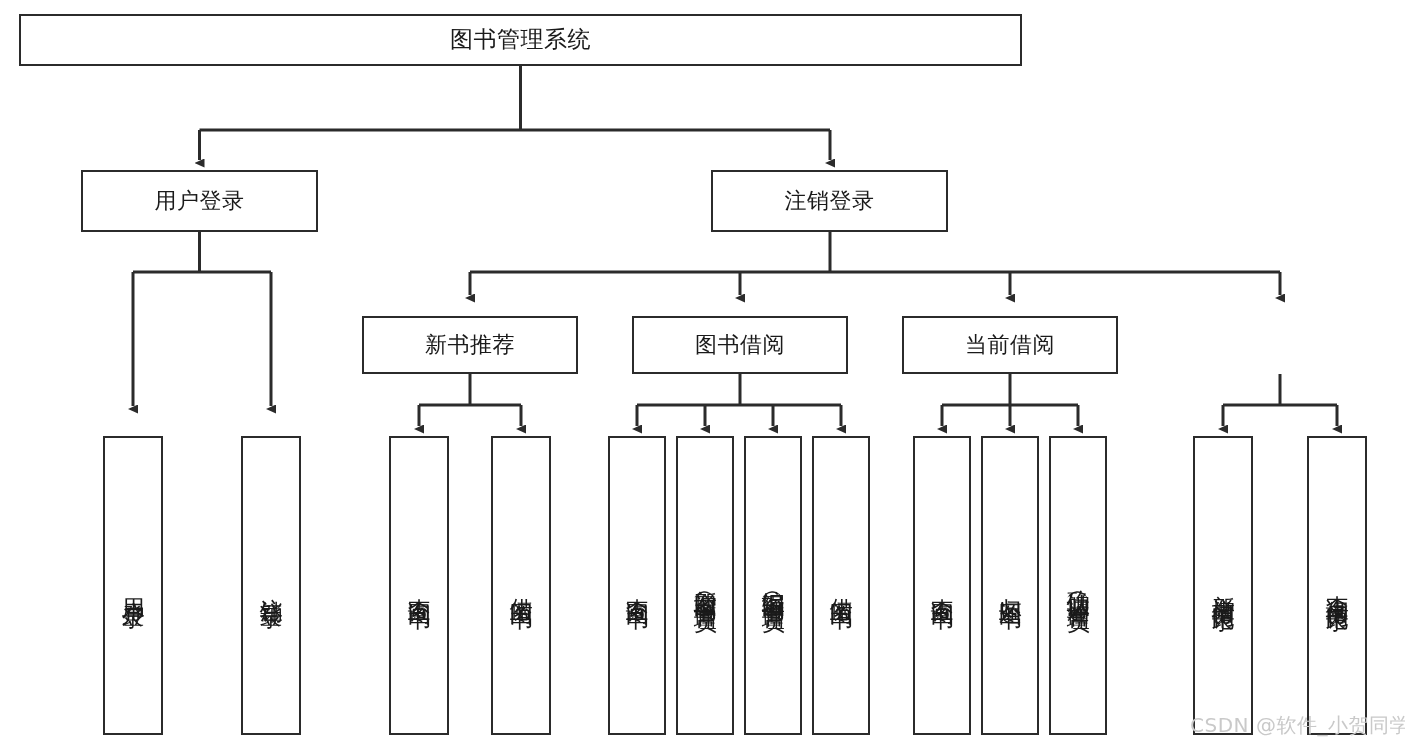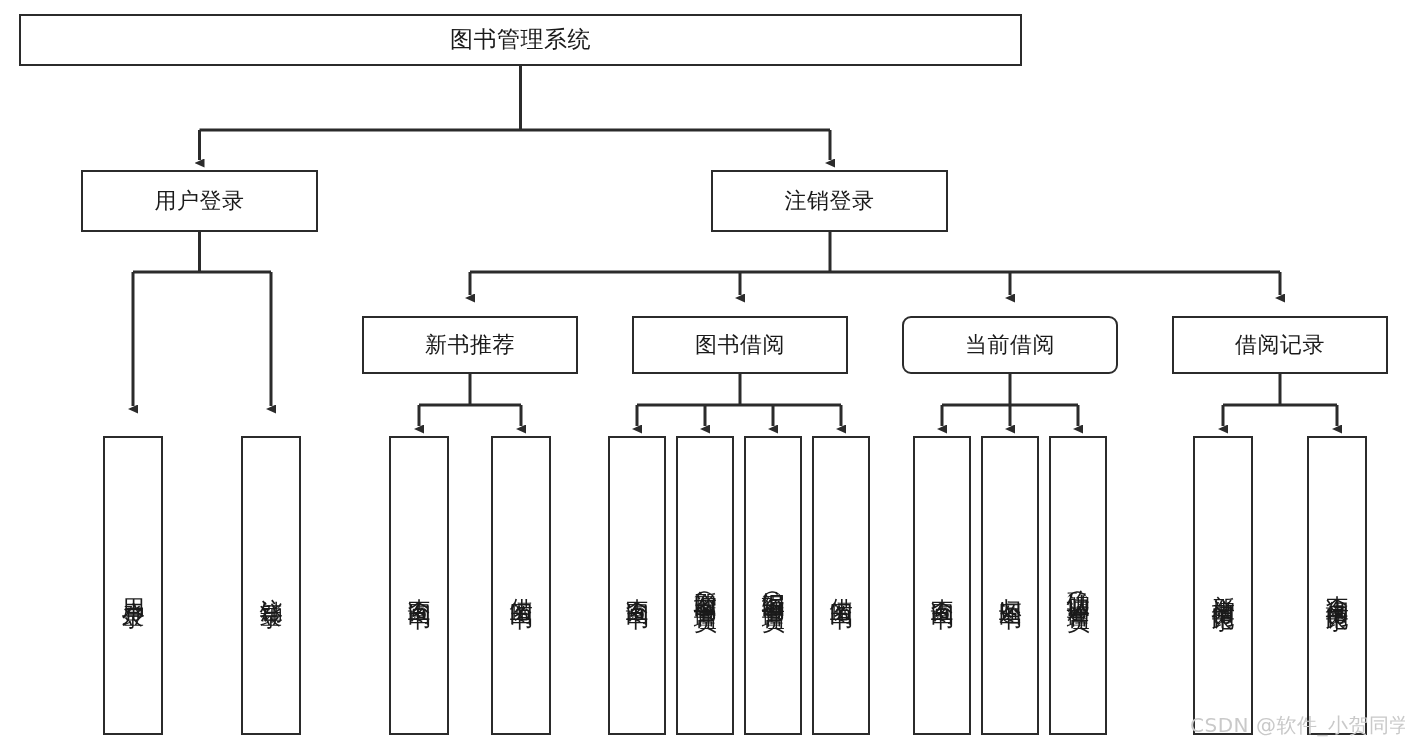--- a/index.html
+++ b/index.html
@@ -142,25 +142,22 @@
   <div class="node horizontal" style="left:711px; top:170px; width:237px; height:62px;">
     <span class="node-label">注销登录</span>
   </div>
 
   <div class="node horizontal" style="left:632px; top:316px; width:216px; height:58px;">
     <span class="node-label">图书借阅</span>
   </div>
   <div class="node horizontal" style="left:362px; top:316px; width:216px; height:58px;">
     <span class="node-label">新书推荐</span>
   </div>
-  <div class="node horizontal" style="left:902px; top:316px; width:216px; height:58px;border-radius:9px;">
+  <div class="node horizontal" style="left:902px; top:316px; width:216px; height:58px;">
     <span class="node-label">当前借阅</span>
-  </div>
-  <div class="node horizontal" style="left:1172px; top:316px; width:216px; height:58px;">
-    <span class="node-label">借阅记录</span>
   </div>
 
   <div class="node vertical" style="left:103px; top:436px; width:60px; height:299px;">
     <span class="node-label">用户登录</span>
   </div>
   <div class="node vertical" style="left:241px; top:436px; width:60px; height:299px;">
     <span class="node-label">注销登录</span>
   </div>
 
   <div class="node vertical" style="left:389px; top:436px; width:60px; height:299px;">

